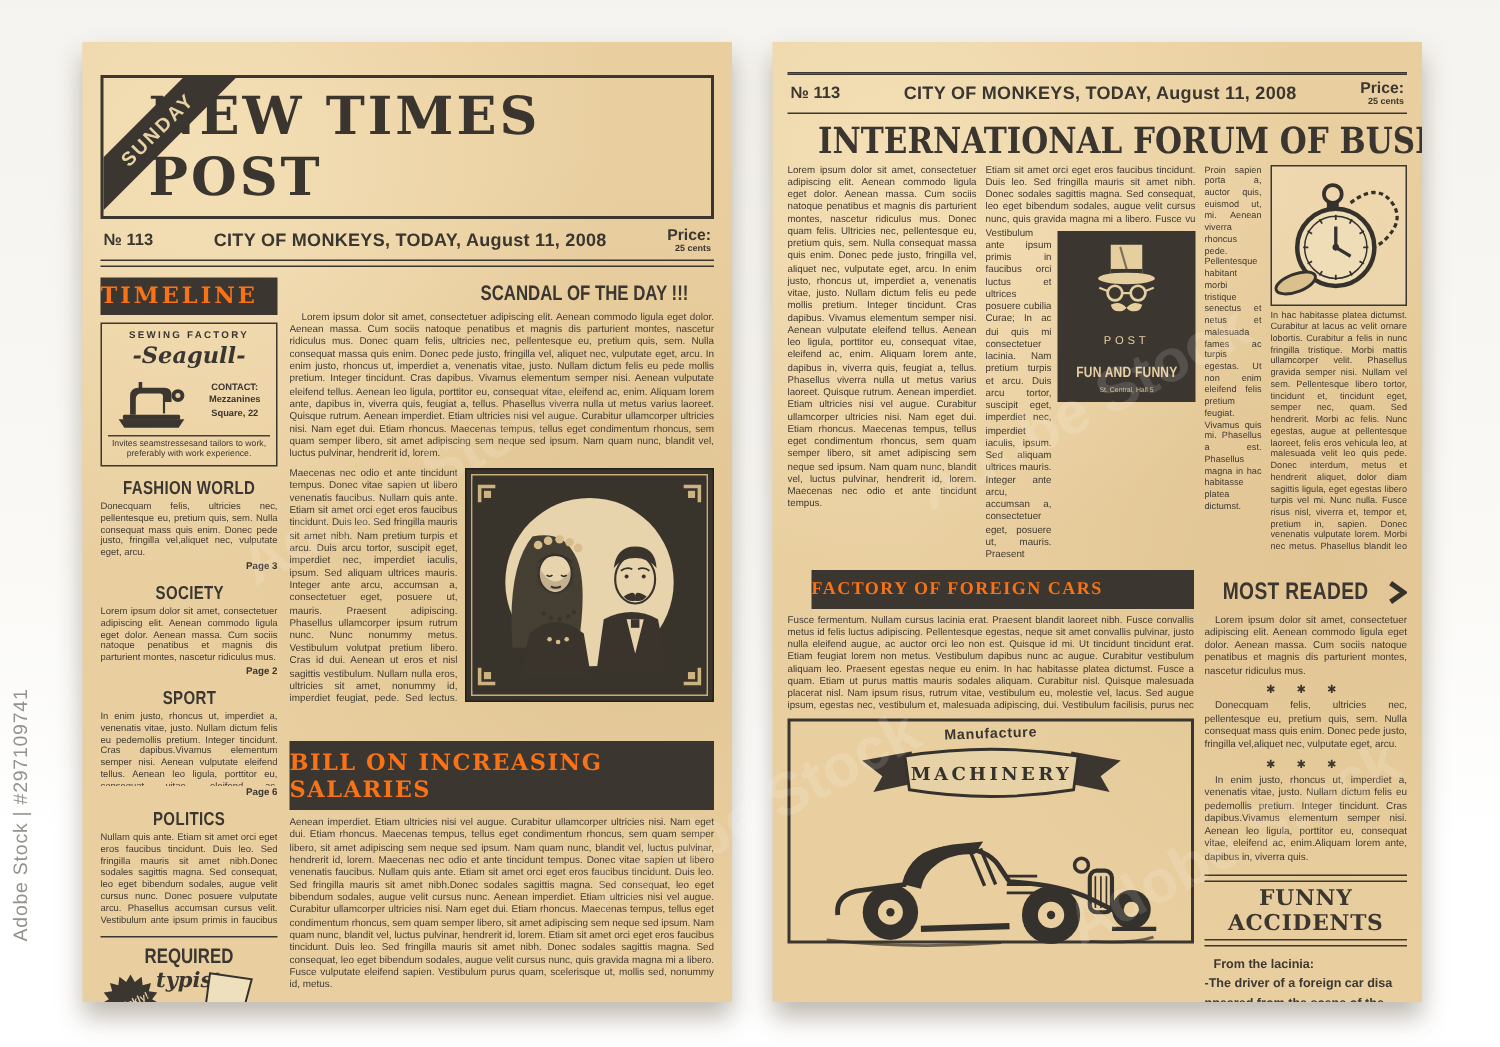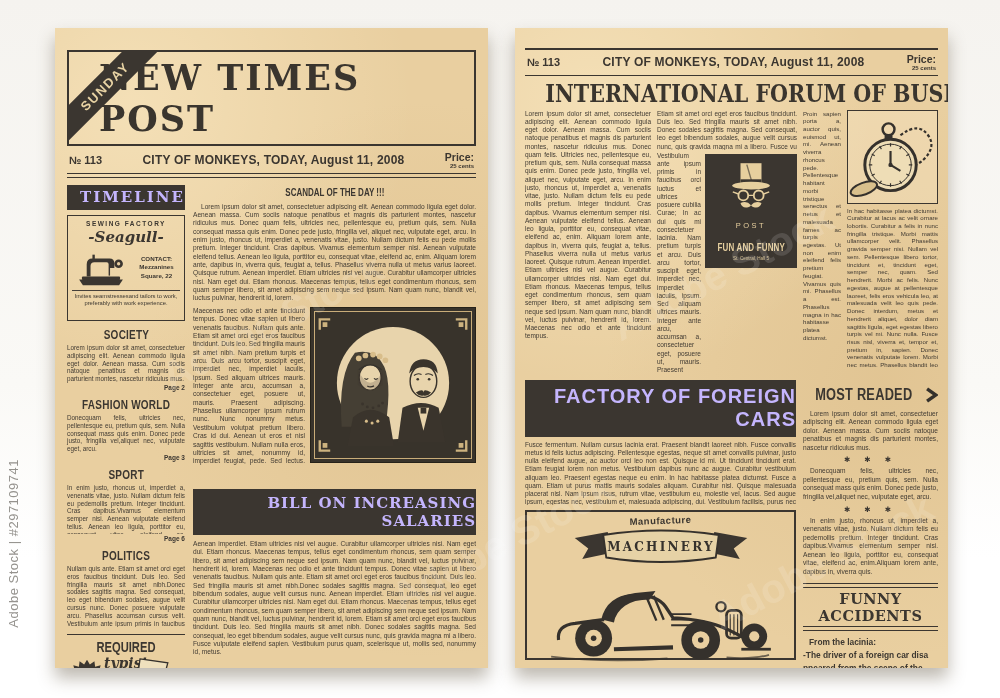--- a/index.html
+++ b/index.html
@@ -46,21 +46,21 @@
   .rule{border-top:1.5px solid var(--ink);}
   .rule2{height:5px;border-top:1.5px solid var(--ink);border-bottom:1.5px solid var(--ink);}
   .info-row{display:flex;align-items:center;justify-content:space-between;padding:4px 2px;}
   .issue-no{font-weight:bold;font-size:11px;}
   .dateline{font-weight:bold;font-size:12px;letter-spacing:.2px;}
   .price{text-align:right;line-height:1;}
   .price .pl{font-weight:bold;font-size:10.5px;display:block;}
   .price .pv{font-size:6px;font-weight:bold;display:block;}
   .cond{display:inline-block;transform:scaleX(.8);transform-origin:center;font-weight:bold;white-space:nowrap;}
   .body-txt{font-size:6.6px;line-height:1.27;text-align:justify;color:#403a32;}
-  .dark-bar{background:var(--ink);color:#c4b5fd;text-align:right;}
+  .dark-bar{background:var(--ink);color:#f97316;text-align:left;}
   
   .masthead{
     border:2.5px solid var(--ink);margin:22px 12px 0;height:96px;
     position:relative;overflow:hidden;display:flex;align-items:center;justify-content:center;
   }
   .ribbon{
     position:absolute;left:-44px;top:22px;width:160px;padding:5px 0;
     background:var(--ink);transform:rotate(-45deg);
     color:#e8d3a4;font-weight:bold;font-size:13px;letter-spacing:1.5px;text-align:center;
   }
@@ -69,38 +69,38 @@
     font-size:35px;letter-spacing:2px;color:#3a352e;padding-left:30px;
   }
   .lp-info{margin:2px 12px 0;}
   .lp-content{display:flex;gap:8px;margin:7px 12px 0;}
   .sidebar{width:118px;flex:none;}
   .maincol{flex:1;min-width:0;}
   .timeline-bar{
     font-family:"DejaVu Serif","Liberation Serif",serif;font-weight:bold;
     font-size:15px;letter-spacing:2px;padding:3px 0 4px;
   }
-  .seagull{border:1.5px solid var(--ink);margin-top:5px;padding:4px 4px 13px;text-align:center;}
+  .seagull{border:1.5px solid var(--ink);margin-top:5px;padding:4px 4px 3px;text-align:center;}
   .seagull .kick{font-size:6.5px;font-weight:bold;letter-spacing:1.5px;}
   .seagull .name{font-family:"DejaVu Serif","Liberation Serif",serif;font-style:italic;font-weight:bold;font-size:15px;margin-top:1px;}
   .seagull .row{display:flex;align-items:center;gap:3px;margin-top:2px;}
   .seagull .contact{font-size:6.2px;font-weight:bold;line-height:1.3;text-align:center;flex:1;}
   .seagull .note{font-size:5.8px;line-height:1.25;margin-top:2px;border-top:.8px solid var(--ink-soft);padding-top:2px;}
   .sec{margin-top:7px;text-align:center;}
   .sec h3{font-size:12.5px;letter-spacing:.3px;}
   .sec p{font-size:6.3px;line-height:1.24;text-align:justify;margin-top:2px;color:#403a32;}
   .sec .pg{display:block;text-align:right;font-size:6.5px;font-weight:bold;margin-top:1px;}
   .sec.clamp-sport p{max-height:50px;overflow:hidden;}
   .sec.clamp-pol p{max-height:62px;overflow:hidden;}
   .typist{border-top:1.5px solid var(--ink);margin-top:7px;padding-top:4px;position:relative;height:112px;}
   .typist .ttl{text-align:center;font-size:14px;}
   .typist .ttl .it{font-family:"DejaVu Serif","Liberation Serif",serif;font-style:italic;font-weight:bold;}
   .typist .badge{position:absolute;left:0;top:24px;}
   .typist .machine{position:absolute;right:0;top:20px;}
-  .kicker{text-align:center;font-size:10px;margin-top:2px;}
+  .kicker{text-align:right;font-size:14px;margin-top:2px;}
   .headline-l{
     text-align:center;font-family:"DejaVu Serif","Liberation Serif",serif;font-weight:bold;
     font-size:33px;letter-spacing:1px;color:#3a352e;margin-top:2px;
   }
   .lead{margin-top:5px;max-height:102px;overflow:hidden;text-indent:8px;}
   .wrap-zone{position:relative;margin-top:4px;height:160px;}
   .photo-frame{
     position:absolute;right:0;top:0;width:166px;height:156px;
     background:#38332b;border:1px solid #262219;padding:3px;
   }
@@ -135,22 +135,22 @@
   .club-ad .c1{font-size:7.5px;letter-spacing:2.5px;margin-top:1px;}
   .club-ad .c2{font-size:10px;letter-spacing:.2px;margin-top:12px;}
   .club-ad .c3{font-size:4.6px;margin-top:3px;opacity:.9;}
   .watch-box{border:1.5px solid var(--ink);height:94px;padding:1px;background:rgba(255,245,220,.25);}
   .watch-box svg{display:block;width:100%;height:100%;}
   .col4-txt{margin-top:3px;height:162px;overflow:hidden;}
   .rp-lower{display:flex;gap:7px;margin:6px 10px 0;}
   .low-left{width:271px;flex:none;}
   .low-right{flex:1;min-width:0;}
   .factory-bar{
-    font-family:Liberation Sans, sans-serif;font-weight:bold;
-    font-size:20px;letter-spacing:1px;padding:5px 0 6px;
+    font-family:Liberation Serif, serif;font-weight:bold;
+    font-size:12px;letter-spacing:1px;padding:5px 0 6px;margin-left:16px;
   }
   .factory-txt{margin-top:4px;font-size:6.5px;height:64px;overflow:hidden;}
   .car-box{border:2px solid var(--ink);margin-top:5px;height:150px;padding:3px 6px;text-align:center;position:relative;}
   .car-box .manu{font-size:9.5px;font-weight:bold;transform:rotate(-2deg);letter-spacing:.5px;}
   .mr-head{display:flex;align-items:center;justify-content:space-between;padding:2px 0;}
   .mr-head .t{font-size:16px;letter-spacing:.3px;}
   .mr-par{font-size:6.6px;line-height:1.3;text-align:justify;text-indent:7px;color:#403a32;}
   .stars{text-align:center;font-size:7.5px;letter-spacing:6px;margin:3px 0;}
   .funny{margin-top:6px;}
   .funny .title{
@@ -207,29 +207,29 @@
           <div class="contact">
             <span>CONTACT:</span><br>
             <span>Mezzanines</span><br>
             <span>Square, 22</span>
           </div>
         </div>
         <div class="note">Invites seamstressesand tailors to work, preferably with work experience.</div>
       </div>
 
       <div class="sec">
+        <h3><span class="cond">FASHION WORLD</span></h3>
+        <p>Donecquam felis, ultricies nec, pellentesque eu, pretium quis, sem. Nulla consequat mass quis enim. Donec pede justo, fringilla vel,aliquet nec, vulputate eget, arcu.</p>
+        <span class="pg">Page 3</span>
+      </div>
+
+      <div class="sec">
         <h3><span class="cond">SOCIETY</span></h3>
         <p>Lorem ipsum dolor sit amet, consectetuer adipiscing elit. Aenean commodo ligula eget dolor. Aenean massa. Cum sociis natoque penatibus et magnis dis parturient montes, nascetur ridiculus mus.</p>
         <span class="pg">Page 2</span>
-      </div>
-
-      <div class="sec">
-        <h3><span class="cond">FASHION WORLD</span></h3>
-        <p>Donecquam felis, ultricies nec, pellentesque eu, pretium quis, sem. Nulla consequat mass quis enim. Donec pede justo, fringilla vel,aliquet nec, vulputate eget, arcu.</p>
-        <span class="pg">Page 3</span>
       </div>
 
       <div class="sec clamp-sport">
         <h3><span class="cond">SPORT</span></h3>
         <p>In enim justo, rhoncus ut, imperdiet a, venenatis vitae, justo. Nullam dictum felis eu pedemollis pretium. Integer tincidunt. Cras dapibus.Vivamus elementum semper nisi. Aenean vulputate eleifend tellus. Aenean leo ligula, porttitor eu, consequat vitae, eleifend ac, enim.Aliquam lorem ante, dapibus in, viverra quis.</p>
         <span class="pg">Page 6</span>
       </div>
 
       <div class="sec clamp-pol">
         <h3><span class="cond">POLITICS</span></h3>

